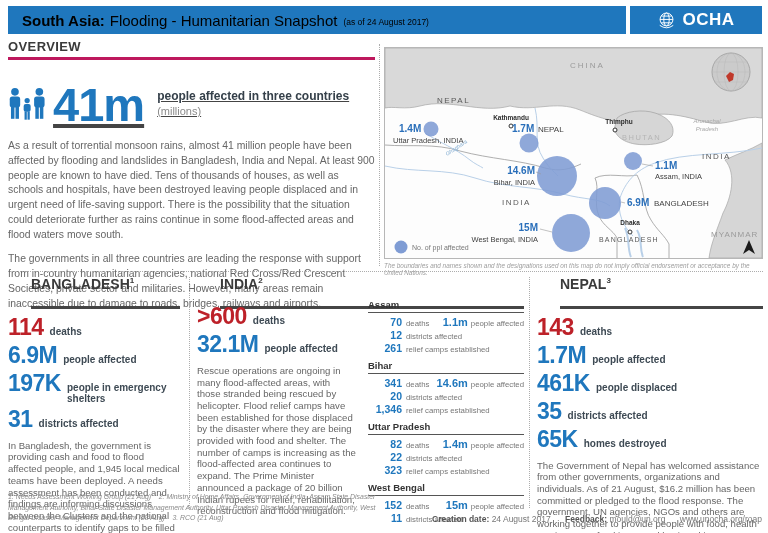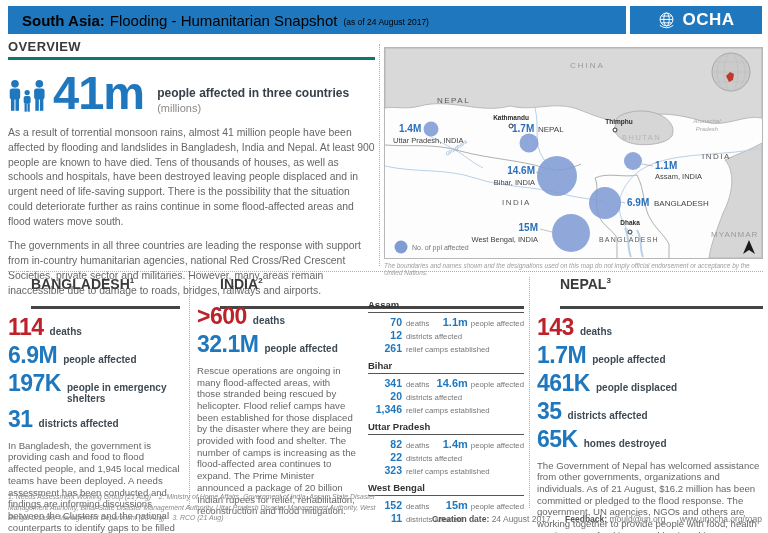--- a/index.html
+++ b/index.html
@@ -13,22 +13,22 @@
     display:flex;align-items:center;padding-left:14px;box-sizing:border-box;}
   .tb{font-weight:bold;font-size:15px;}
   .tr{font-size:15px;margin-left:5px;white-space:nowrap;}
   .td{font-size:8.5px;margin-left:6px;margin-top:3px;white-space:nowrap;}
   .logo-box{left:630px;top:6px;width:132px;height:28px;background:#1f77bd;color:#fff;
     display:flex;align-items:center;justify-content:center;gap:6px;}
   .logo-text{font-size:17px;font-weight:bold;letter-spacing:.5px;}
   
   .overview{left:8px;top:39px;width:367px;}
   .ov-head{font-size:13px;font-weight:bold;color:#3a3a3a;letter-spacing:.4px;
-    border-bottom:3px solid #0f766e;padding-bottom:3px;}
-  .bigstat{display:flex;align-items:flex-end;margin-top:6px;height:50px;}
+    border-bottom:3px solid #be185d;padding-bottom:3px;}
+  .bigstat{display:flex;align-items:center;margin-top:19px;height:50px;text-decoration:underline;}
   .big-num{font-size:47px;font-weight:bold;color:#1f77bd;letter-spacing:-1px;line-height:1;margin-left:5px;}
   .big-label{margin-left:13px;font-size:12px;line-height:1.25;}
   .bl-b{font-weight:bold;color:#35404a;}
   .bl-n{color:#8a8a8a;font-size:11px;}
   .ov-p{font-size:10.4px;color:#666;line-height:1.42;margin:10px 0 0 0;}
   
   .map-panel{left:384px;top:47px;width:379px;height:212px;border:1px solid #b7b7b7;background:#fff;box-sizing:border-box;}
   .map-disc{left:384px;top:262px;width:379px;font-size:6.4px;font-style:italic;color:#9d9d9d;}
   
   .hsep{left:8px;top:271px;width:755px;border-top:1px dotted #adadad;height:0;}

